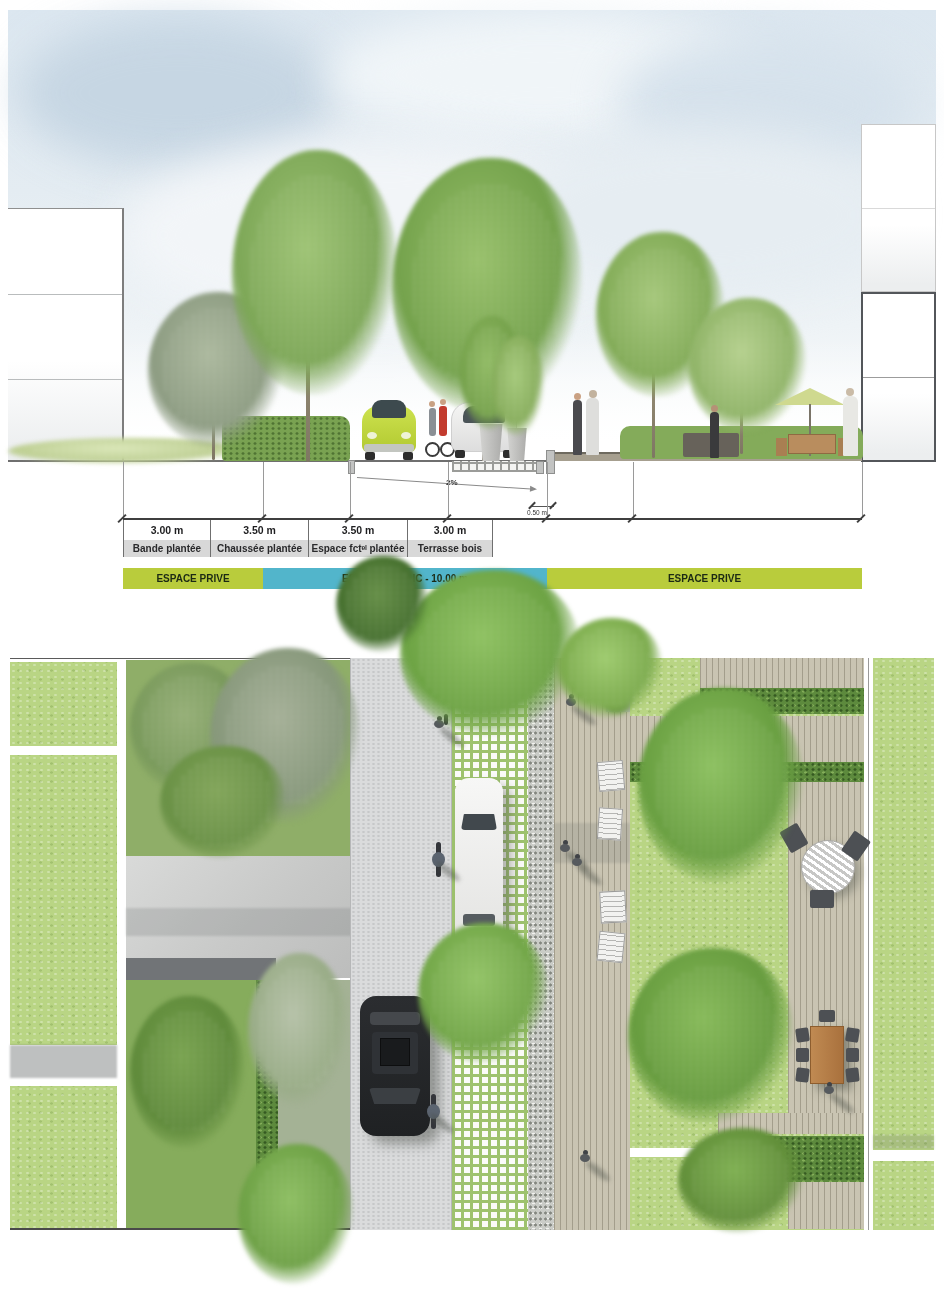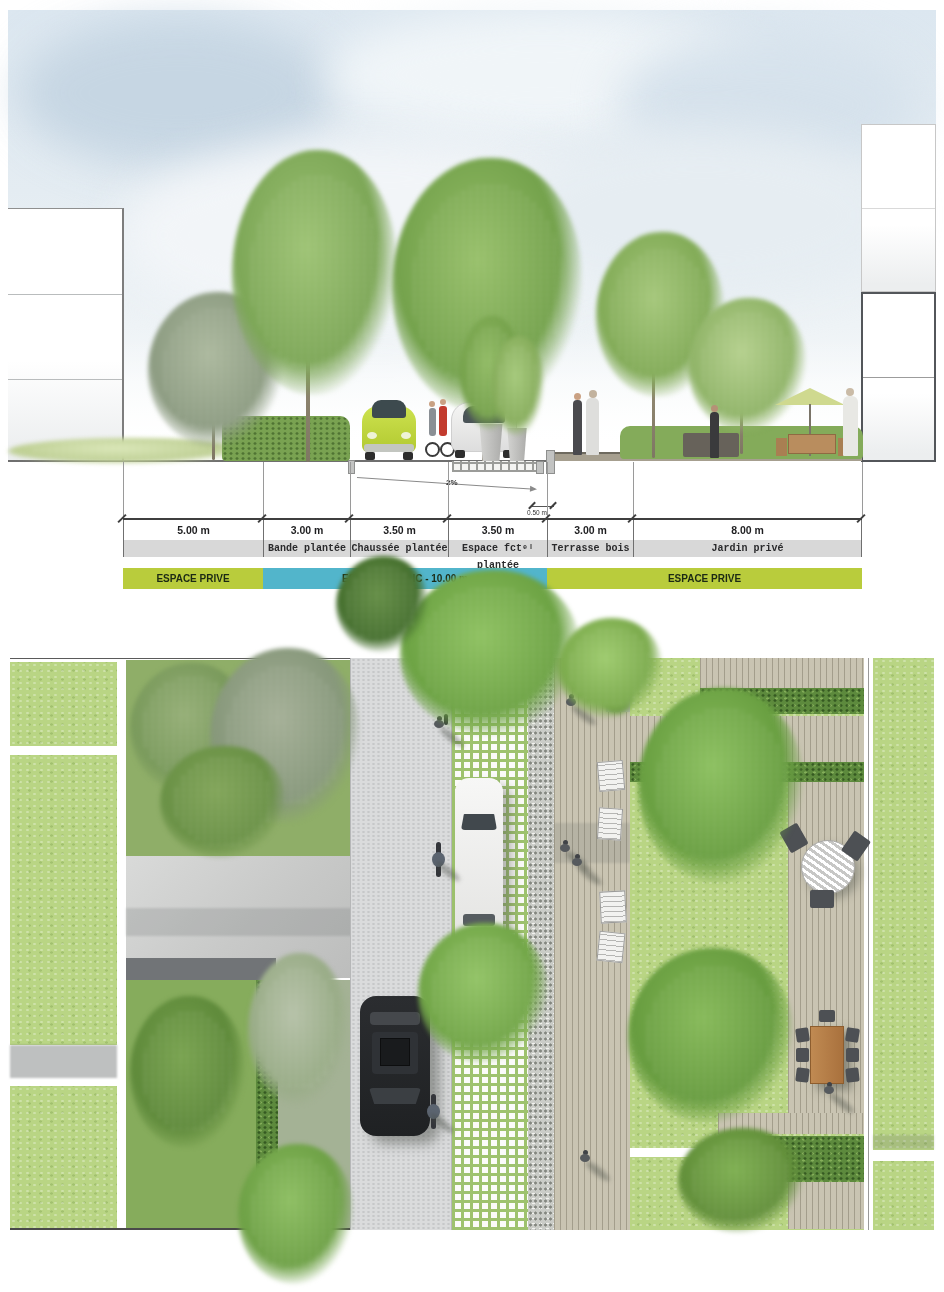--- a/index.html
+++ b/index.html
@@ -25,21 +25,21 @@
       repeating-linear-gradient(90deg,#9b9c99 0 2px,transparent 2px 8px),
       repeating-linear-gradient(0deg,#9b9c99 0 2px,transparent 2px 8px);}
   .ext{width:1px;background:#9a9a9a;}
   .dimline{background:#3f3f3f;height:2px;}
   .tick{width:2px;height:11px;background:#3f3f3f;transform:rotate(45deg);}
   .cells{display:flex;}
   .cell{box-sizing:border-box;border-left:1px solid #6f6f6f;}
   .cell:last-child{border-right:1px solid #6f6f6f;}
   .dimval{height:20px;line-height:21px;text-align:center;font-size:10.5px;font-weight:bold;color:#1e1e20;}
   .dimlbl{height:17px;line-height:17px;text-align:center;font-size:10px;font-weight:bold;color:#2a2a2c;
-          background:#d8d8d8;font-family:Liberation Mono, monospace;}
+          background:#d8d8d8;}
   .bars{display:flex;height:21px;}
   .barseg{height:21px;line-height:21px;text-align:center;font-size:10px;font-weight:bold;color:#1c2a14;}
   .slopelabel{font-size:8px;font-weight:bold;color:#333;}
   .minidim{font-size:6.5px;color:#333;}
   .pot{background:linear-gradient(90deg,#d6d6d4,#a9a9a7);clip-path:polygon(6% 0,94% 0,82% 100%,18% 100%);}
   .fig-head{position:absolute;border-radius:50%;}
   
   .lawn{background-color:#b9d584;background-image:
       radial-gradient(rgba(255,255,255,.30) 1px, transparent 1.7px),
       radial-gradient(rgba(90,130,45,.25) 1px, transparent 1.8px);
@@ -182,43 +182,35 @@
   <div class="abs dimline" style="left:123px;top:518px;width:739px;"></div>
   <div class="abs tick" style="left:121px;top:513px;"></div>
   <div class="abs tick" style="left:261px;top:513px;"></div>
   <div class="abs tick" style="left:348px;top:513px;"></div>
   <div class="abs tick" style="left:446px;top:513px;"></div>
   <div class="abs tick" style="left:545px;top:513px;"></div>
   <div class="abs tick" style="left:631px;top:513px;"></div>
   <div class="abs tick" style="left:860px;top:513px;"></div>
 
   <div class="abs cells" style="left:123px;top:520px;width:739px;">
-    <div class="cell" style="width:140px;">
-      <div class="dimval">5.00 m</div>
-      <div class="dimlbl"></div>
-    </div>
     <div class="cell" style="width:87px;">
       <div class="dimval">3.00 m</div>
       <div class="dimlbl">Bande plantée</div>
     </div>
     <div class="cell" style="width:98px;">
       <div class="dimval">3.50 m</div>
       <div class="dimlbl">Chaussée plantée</div>
     </div>
     <div class="cell" style="width:99px;">
       <div class="dimval">3.50 m</div>
       <div class="dimlbl">Espace fctᵉˡ plantée</div>
     </div>
     <div class="cell" style="width:86px;">
       <div class="dimval">3.00 m</div>
       <div class="dimlbl">Terrasse bois</div>
-    </div>
-    <div class="cell" style="width:229px;">
-      <div class="dimval">8.00 m</div>
-      <div class="dimlbl">Jardin privé</div>
     </div>
   </div>
 
   <div class="abs bars" style="left:123px;top:568px;width:739px;">
     <div class="barseg" style="width: 140px; background: rgb(185, 204, 60);">ESPACE PRIVE</div>
     <div class="barseg" style="width: 284px; background: rgb(82, 181, 203);">ESPACE PUBLIC - 10.00 m</div>
     <div class="barseg" style="width: 315px; background: rgb(185, 204, 60);">ESPACE PRIVE</div>
   </div>
 
   <div class="abs blob" style="left:336px;top:556px;width:92px;height:96px;--c1:#628c43;--c2:#46702f;z-index:60;"></div>

